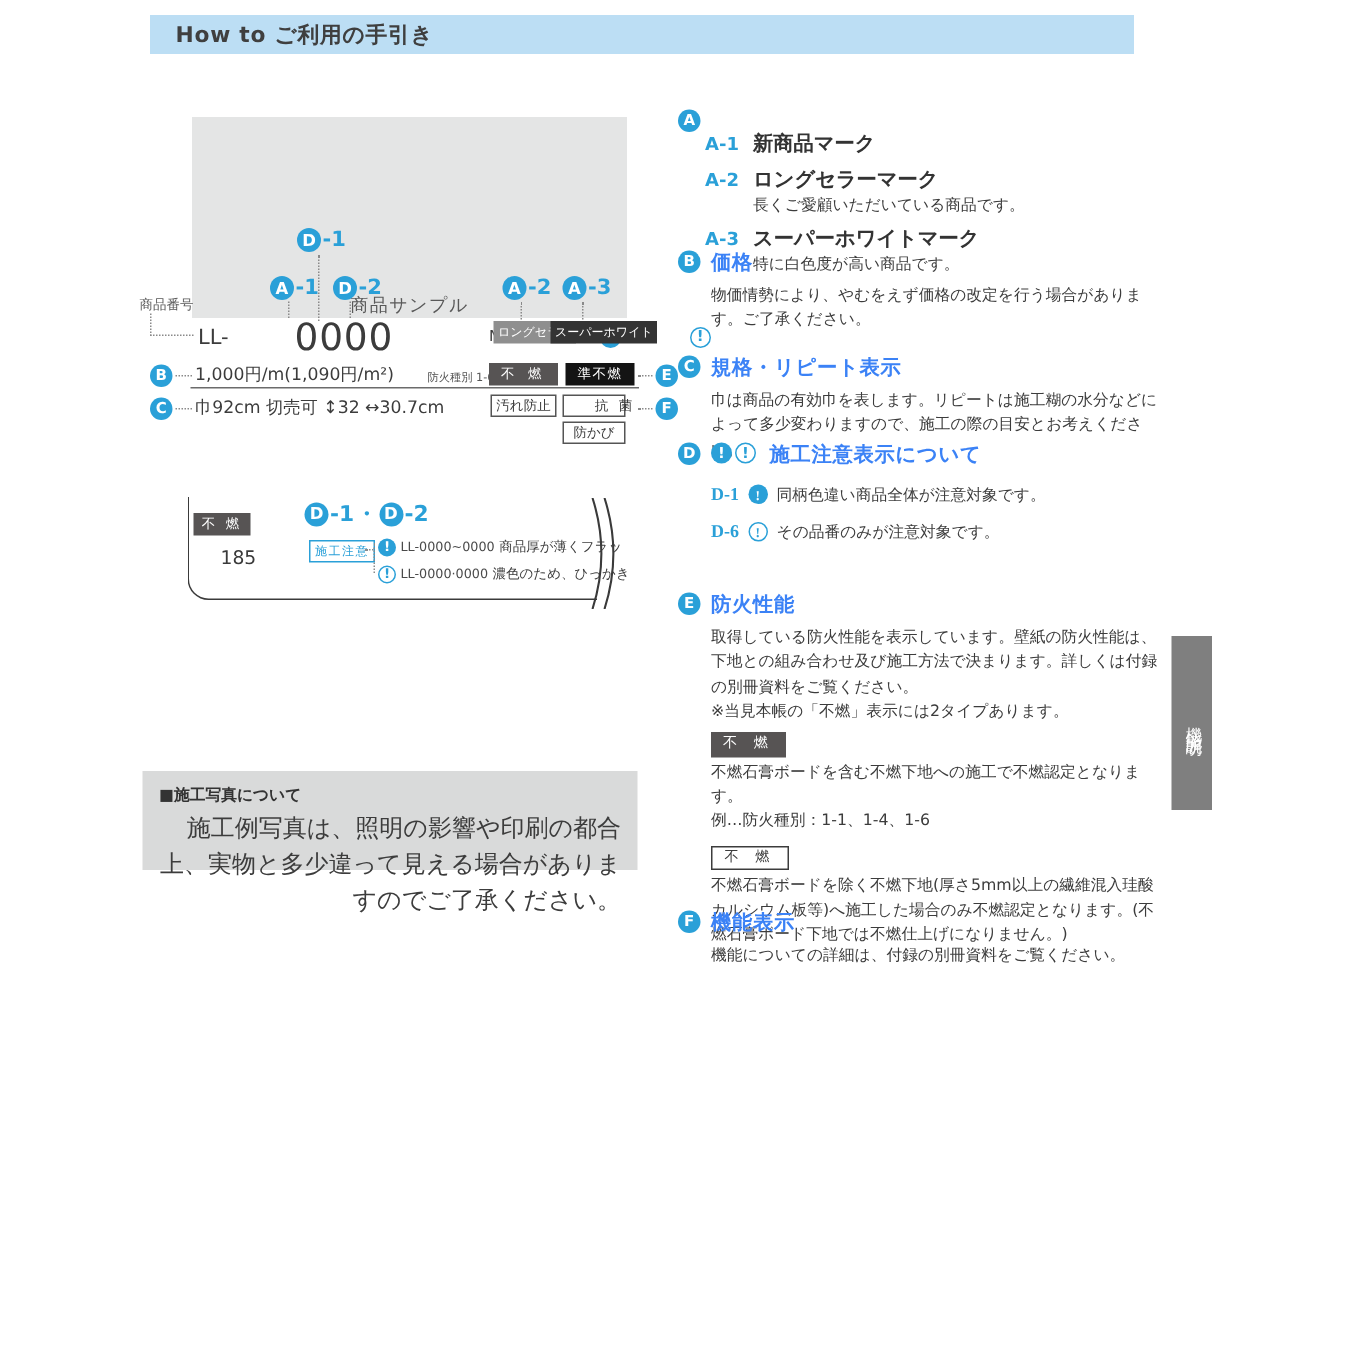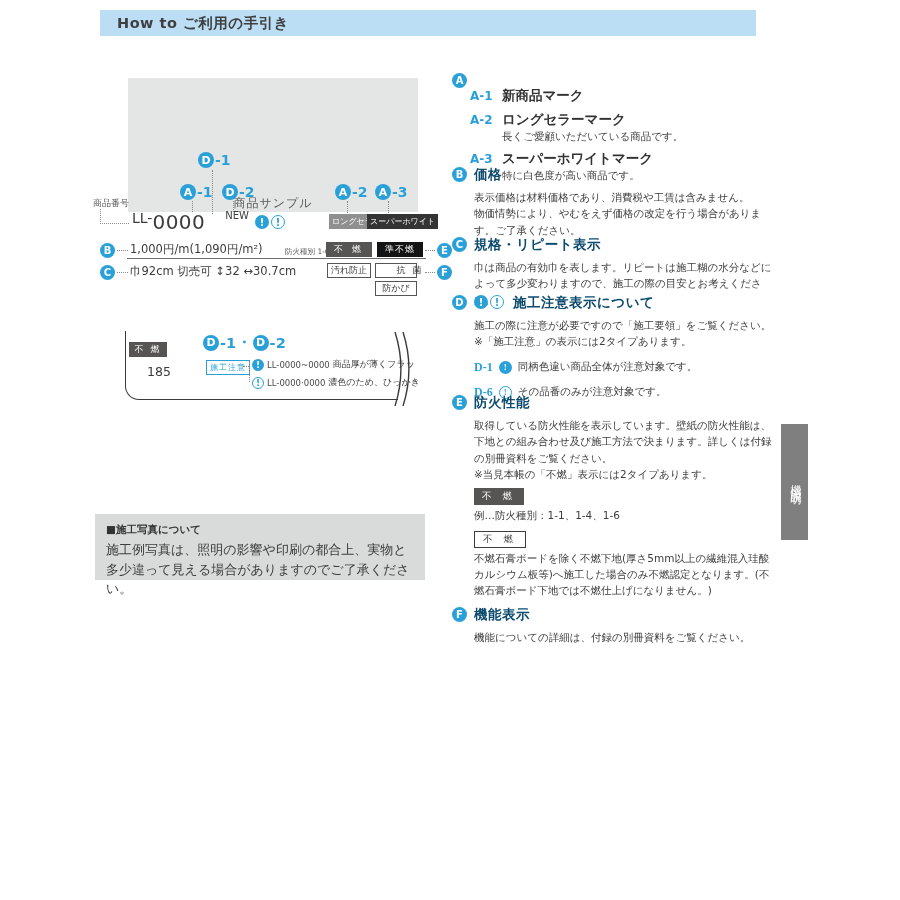--- a/index.html
+++ b/index.html
@@ -20,23 +20,23 @@
   .mark{position:absolute;display:flex;align-items:center;color:#2aa0d8;font-weight:bold;font-size:14px;}
   .mcircle{display:inline-flex;width:16px;height:16px;border-radius:50%;background:#2aa0d8;color:#fff;
            font-size:11px;font-weight:bold;align-items:center;justify-content:center;margin-right:1px;flex:0 0 auto;}
   .vdot{position:absolute;width:0;border-left:1px dotted #8a8a8a;}
   .hdot{position:absolute;height:0;border-top:1px dotted #8a8a8a;}
 
   .pn-label{position:absolute;left:93px;top:197px;font-size:9px;color:#595959;}
   .pn-connector{position:absolute;left:100px;top:209px;width:28px;height:14px;
                 border-left:1px dotted #8a8a8a;border-bottom:1px dotted #8a8a8a;}
 
-  .code-line{position:absolute;left:132px;top:210px;display:flex;align-items:flex-start;}
+  .code-line{position:absolute;left:132px;top:210px;display:flex;align-items:center;gap:44px;}
   .code-prefix{font-size:14px;}
-  .code-digits{font-size:20px;letter-spacing:.5px;}
+  .code-digits{font-size:25px;letter-spacing:.5px;}
   .code-new{font-size:10px;font-weight:normal;margin-left:20px;}
   .cf{display:inline-flex;width:14px;height:14px;border-radius:50%;background:#2aa0d8;color:#fff;
       font-size:10px;font-weight:bold;align-items:center;justify-content:center;align-self:center;flex:0 0 auto;}
   .co{display:inline-flex;width:14px;height:14px;border-radius:50%;border:1.5px solid #2aa0d8;color:#2aa0d8;
       font-size:10px;font-weight:bold;align-items:center;justify-content:center;box-sizing:border-box;
       align-self:center;flex:0 0 auto;}
   .code-line .cf{margin-left:6px;} .code-line .co{margin-left:2px;}
 
   .tag{position:absolute;color:#fff;font-size:8px;padding:2px 3px;white-space:nowrap;}
   .tag-gray{background:#8f8f8f;} .tag-black{background:#343434;}
@@ -65,28 +65,28 @@
   .cline{position:absolute;display:flex;align-items:center;gap:3px;white-space:nowrap;}
   .cline .cf,.cline .co{width:12px;height:12px;font-size:9px;}
   .cline-code{font-size:8.5px;color:#4a4a4a;}
   .cline-text{font-size:9px;color:#3c3c3c;}
   .cut-svg{position:absolute;left:391px;top:332px;}
 
   
   .photo-note{position:absolute;left:95px;top:514px;width:330px;height:66px;background:#d9dada;
               box-sizing:border-box;padding:9px 11px;}
   .photo-title{font-size:10.5px;font-weight:bold;color:#333;}
-  .photo-body{font-size:13px;line-height:1.5;color:#3c3c3c;margin-top:3px;}
+  .photo-body{font-size:16px;line-height:1.5;color:#3c3c3c;margin-top:3px;text-align:right;}
 
   
   .section{position:absolute;left:452px;width:324px;}
   .sec-head{display:flex;align-items:flex-start;gap:7px;}
   .sec-head .refc-i{position:static;width:15px;height:15px;border-radius:50%;background:#2aa0d8;color:#fff;
         font-size:10px;font-weight:bold;display:flex;align-items:center;justify-content:center;flex:0 0 auto;margin-top:1px;}
-  .sec-title{font-size:13.5px;font-weight:bold;color:#0c4a6e;letter-spacing:.5px;}
+  .sec-title{font-size:13.5px;font-weight:bold;color:#3b82f6;letter-spacing:.5px;}
   .sec-body{margin:5px 0 0 22px;font-size:10.5px;line-height:1.55;color:#3c3c3c;}
   .sec-body p{margin:0;}
   .d-icons{display:flex;gap:2px;margin-top:1px;margin-right:2px;}
 
   .a-item{display:flex;gap:8px;margin-left:18px;align-items:baseline;margin-top:6px;}
   .a-item:first-child{margin-top:16px;}
   .a-label{color:#2aa0d8;font-weight:bold;font-size:12px;width:24px;flex:0 0 auto;}
   .a-title{font-size:13.5px;font-weight:bold;color:#333;}
   .a-desc{margin:1px 0 2px 50px;font-size:10.5px;color:#3c3c3c;}
 
@@ -234,21 +234,20 @@
       <div class="a-desc">特に白色度が高い商品です。</div>
     </div>
   </div>
 
   <div class="section" style="top:166px;">
     <div class="sec-head">
       <span class="refc-i">B</span>
       <span class="sec-title">価格</span>
     </div>
     <div class="sec-body">
-      <p>表示価格は材料価格であり、消費税や工賃は含みません。</p>
       <p>物価情勢により、やむをえず価格の改定を行う場合があります。ご了承ください。</p>
     </div>
   </div>
 
   <div class="section" style="top:236px;">
     <div class="sec-head">
       <span class="refc-i">C</span>
       <span class="sec-title">規格・リピート表示</span>
     </div>
     <div class="sec-body">
@@ -258,24 +257,20 @@
 
   <div class="section" style="top:294px;">
     <div class="sec-head">
       <span class="refc-i">D</span>
       <span class="d-icons">
         <span class="cf">!</span>
         <span class="co">!</span>
       </span>
       <span class="sec-title">施工注意表示について</span>
     </div>
-    <div class="sec-body">
-      <p>施工の際に注意が必要ですので「施工要領」をご覧ください。</p>
-      <p>※「施工注意」の表示には2タイプあります。</p>
-    </div>
     <div class="d-item">
       <span class="d-label">D-1</span>
       <span class="cf">!</span>
       <span class="d-text">同柄色違い商品全体が注意対象です。</span>
     </div>
     <div class="d-item">
       <span class="d-label">D-6</span>
       <span class="co">!</span>
       <span class="d-text">その品番のみが注意対象です。</span>
     </div>
@@ -283,20 +278,21 @@
 
   <div class="section" style="top:394px;">
     <div class="sec-head">
       <span class="refc-i">E</span>
       <span class="sec-title">防火性能</span>
     </div>
     <div class="sec-body">
       <p>取得している防火性能を表示しています。壁紙の防火性能は、下地との組み合わせ及び施工方法で決まります。詳しくは付録の別冊資料をご覧ください。</p>
       <p class="e-note">※当見本帳の「不燃」表示には2タイプあります。</p>
       <span class="e-badge-dark">不 燃</span>
+      <p>不燃石膏ボードを含む不燃下地への施工で不燃認定となります。</p>
       <p>例…防火種別：1-1、1-4、1-6</p>
       <span class="e-badge-outline">不 燃</span>
       <p>不燃石膏ボードを除く不燃下地(厚さ5mm以上の繊維混入珪酸カルシウム板等)へ施工した場合のみ不燃認定となります。(不燃石膏ボード下地では不燃仕上げになりません。)</p>
     </div>
   </div>
 
   <div class="section" style="top:606px;">
     <div class="sec-head">
       <span class="refc-i">F</span>
       <span class="sec-title">機能表示</span>

